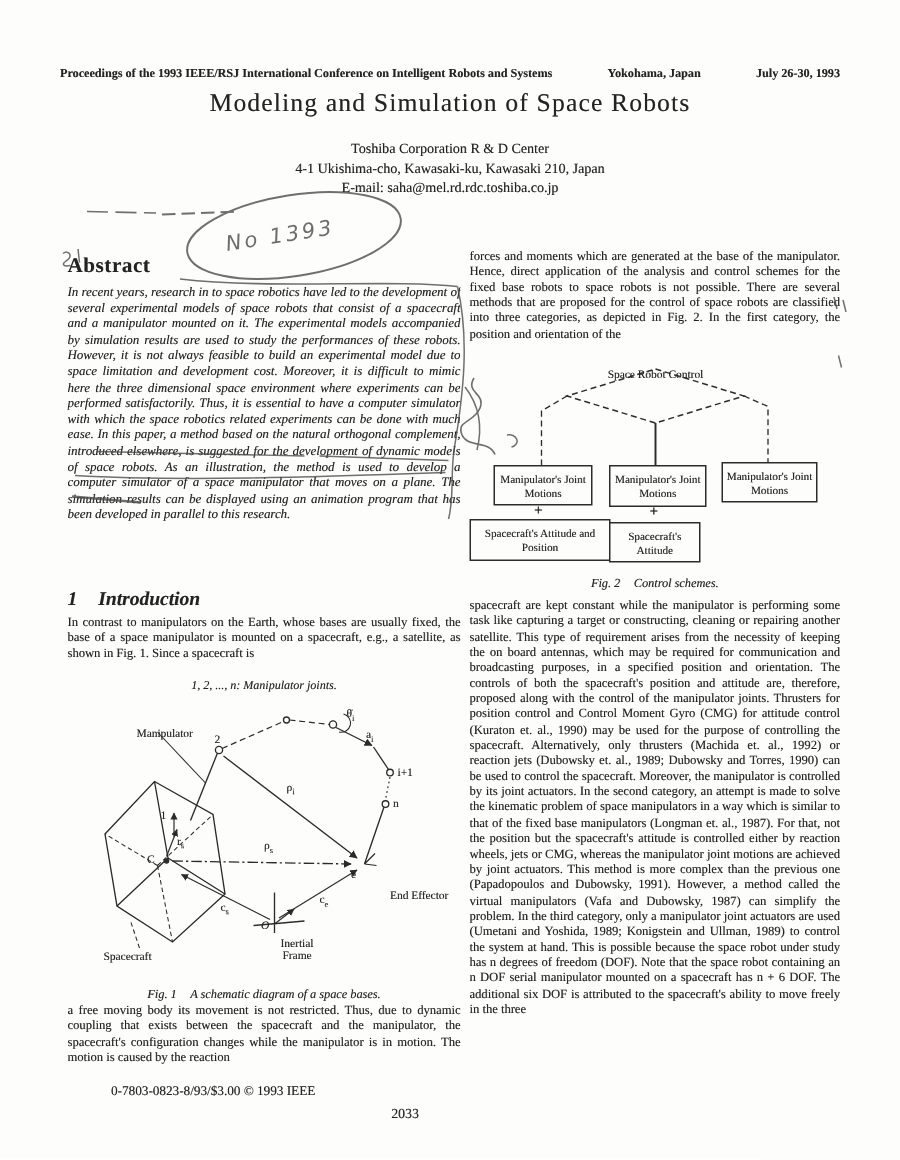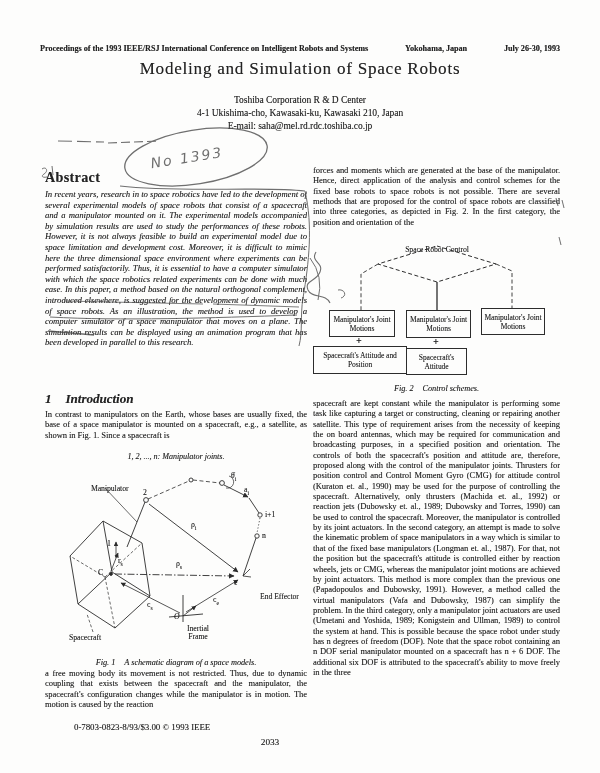--- a/index.html
+++ b/index.html
@@ -135,21 +135,21 @@
     <span class="lb" style="left:129px;top:149px;font-style:italic;">O</span>
     <span class="lb" style="left:102px;top:137px;"><span>c</span><sub>s</sub></span>
     <span class="lb" style="left:168px;top:132px;"><span>c</span><sub>e</sub></span>
     <span class="lb" style="left:189px;top:115px;">e</span>
     <span class="lb" style="left:196px;top:129px;width:40px;white-space:normal;margin-left:19px;">End Effector</span>
     <span class="lb" style="left:132px;top:161px;width:42px;white-space:normal;text-align:center;">Inertial Frame</span>
     <span class="lb" style="left:24px;top:170px;">Spacecraft</span>
   </div>
 
   <div class="abs col-l cap fig1-cap">
-    <span class="cl">Fig. 1</span><span>A schematic diagram of a space models.</span>
+    <span class="cl">Fig. 1</span><span>A schematic diagram of a space bases.</span>
   </div>
 
   <div class="abs col-l left-p2 body-text">a free moving body its movement is not restricted. Thus, due to dynamic coupling that exists between the spacecraft and the manipulator, the spacecraft's configuration changes while the manipulator is in motion. The motion is caused by the reaction</div>
 
   <div class="abs col-r right-p1 body-text">forces and moments which are generated at the base of the manipulator. Hence, direct application of the analysis and control schemes for the fixed base robots to space robots is not possible. There are several methods that are proposed for the control of space robots are classified into three categories, as depicted in Fig. 2. In the first category, the position and orientation of the</div>
 
   <div class="abs fig2">
     <svg width="258" height="144" viewBox="0 0 258 144">
       <g stroke="#2c2c2c" fill="none">
         <polygon points="132,6 191,24 132,42 73,24" stroke-dasharray="4 2.5" stroke-width="1"></polygon>

